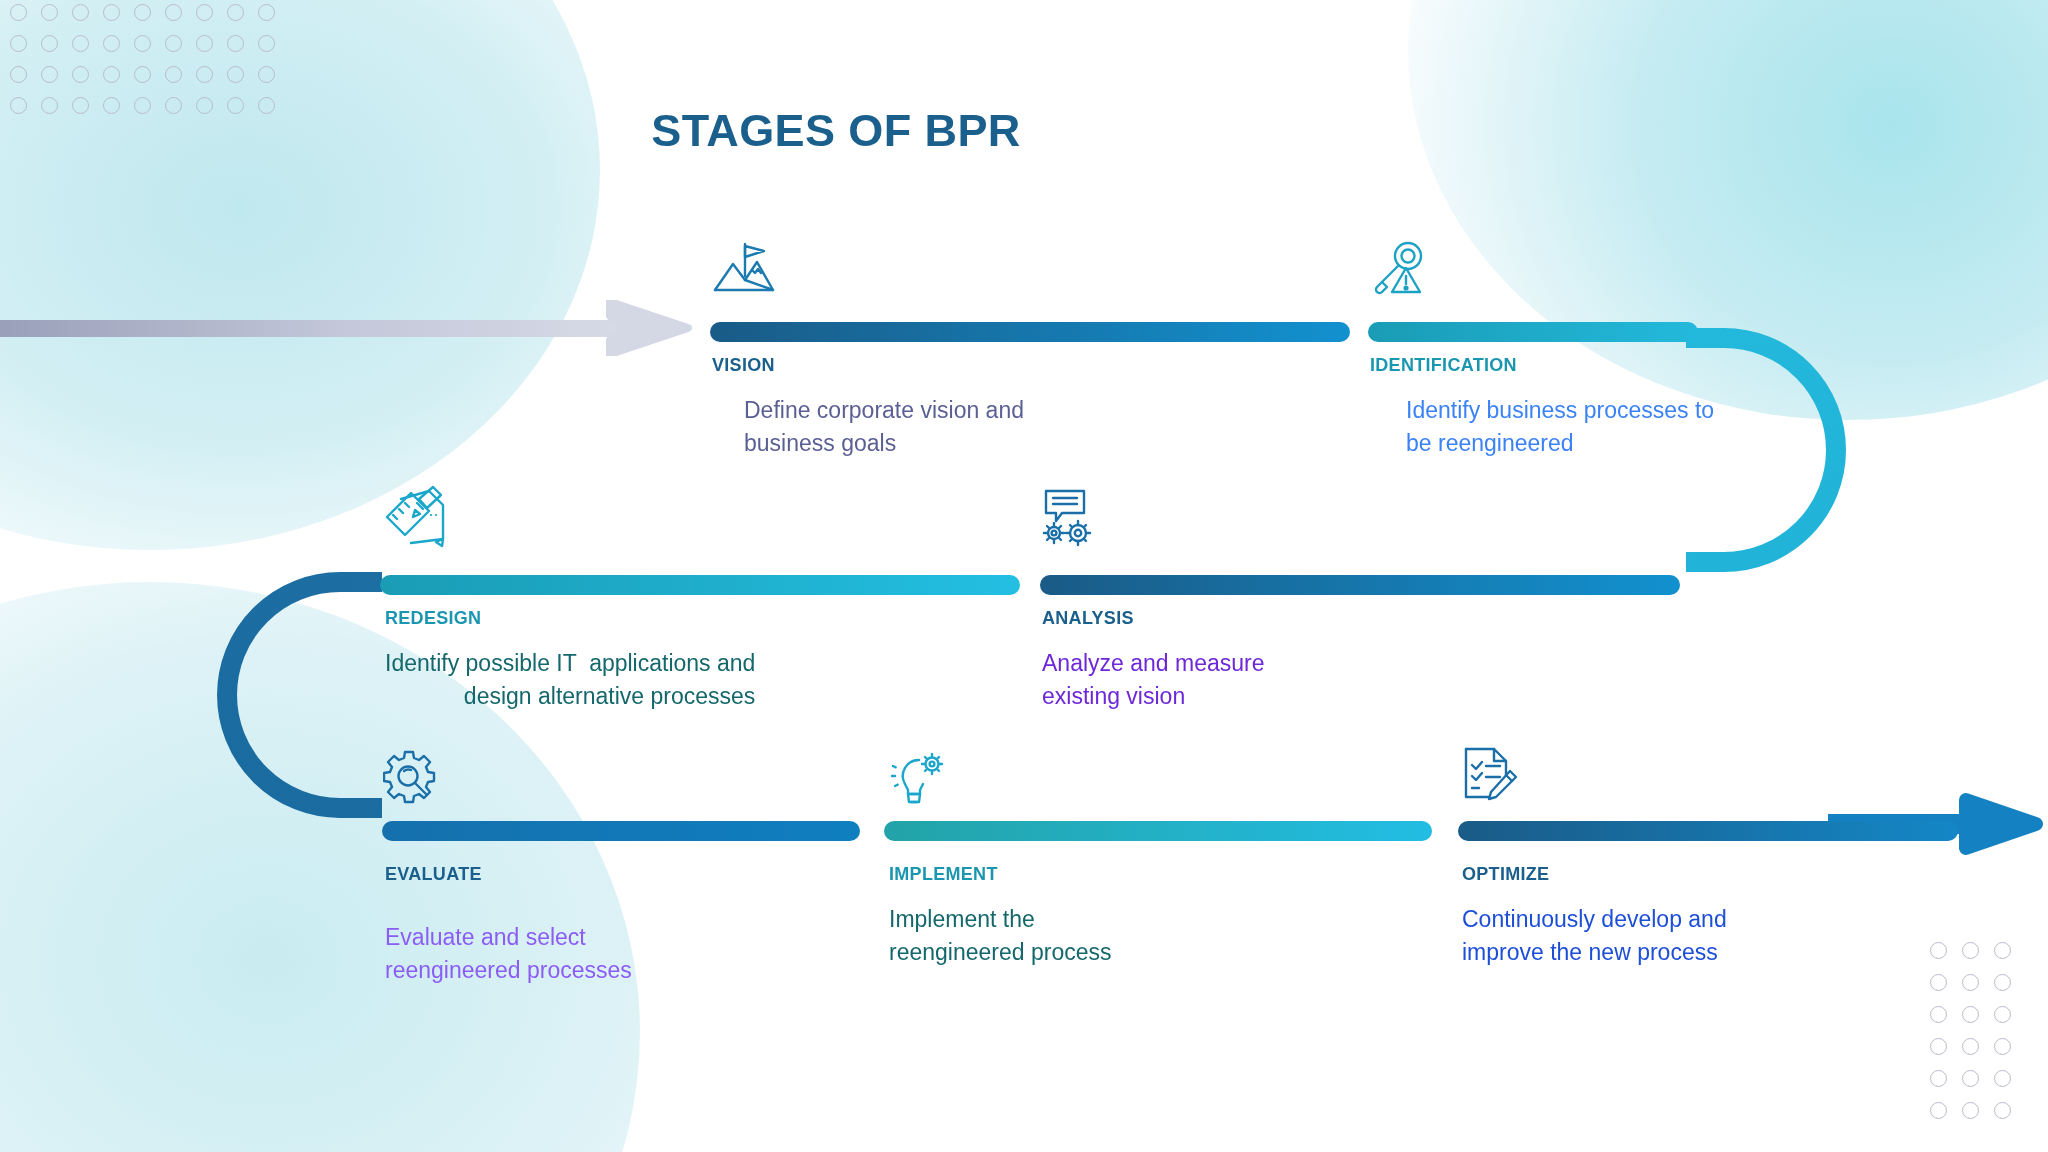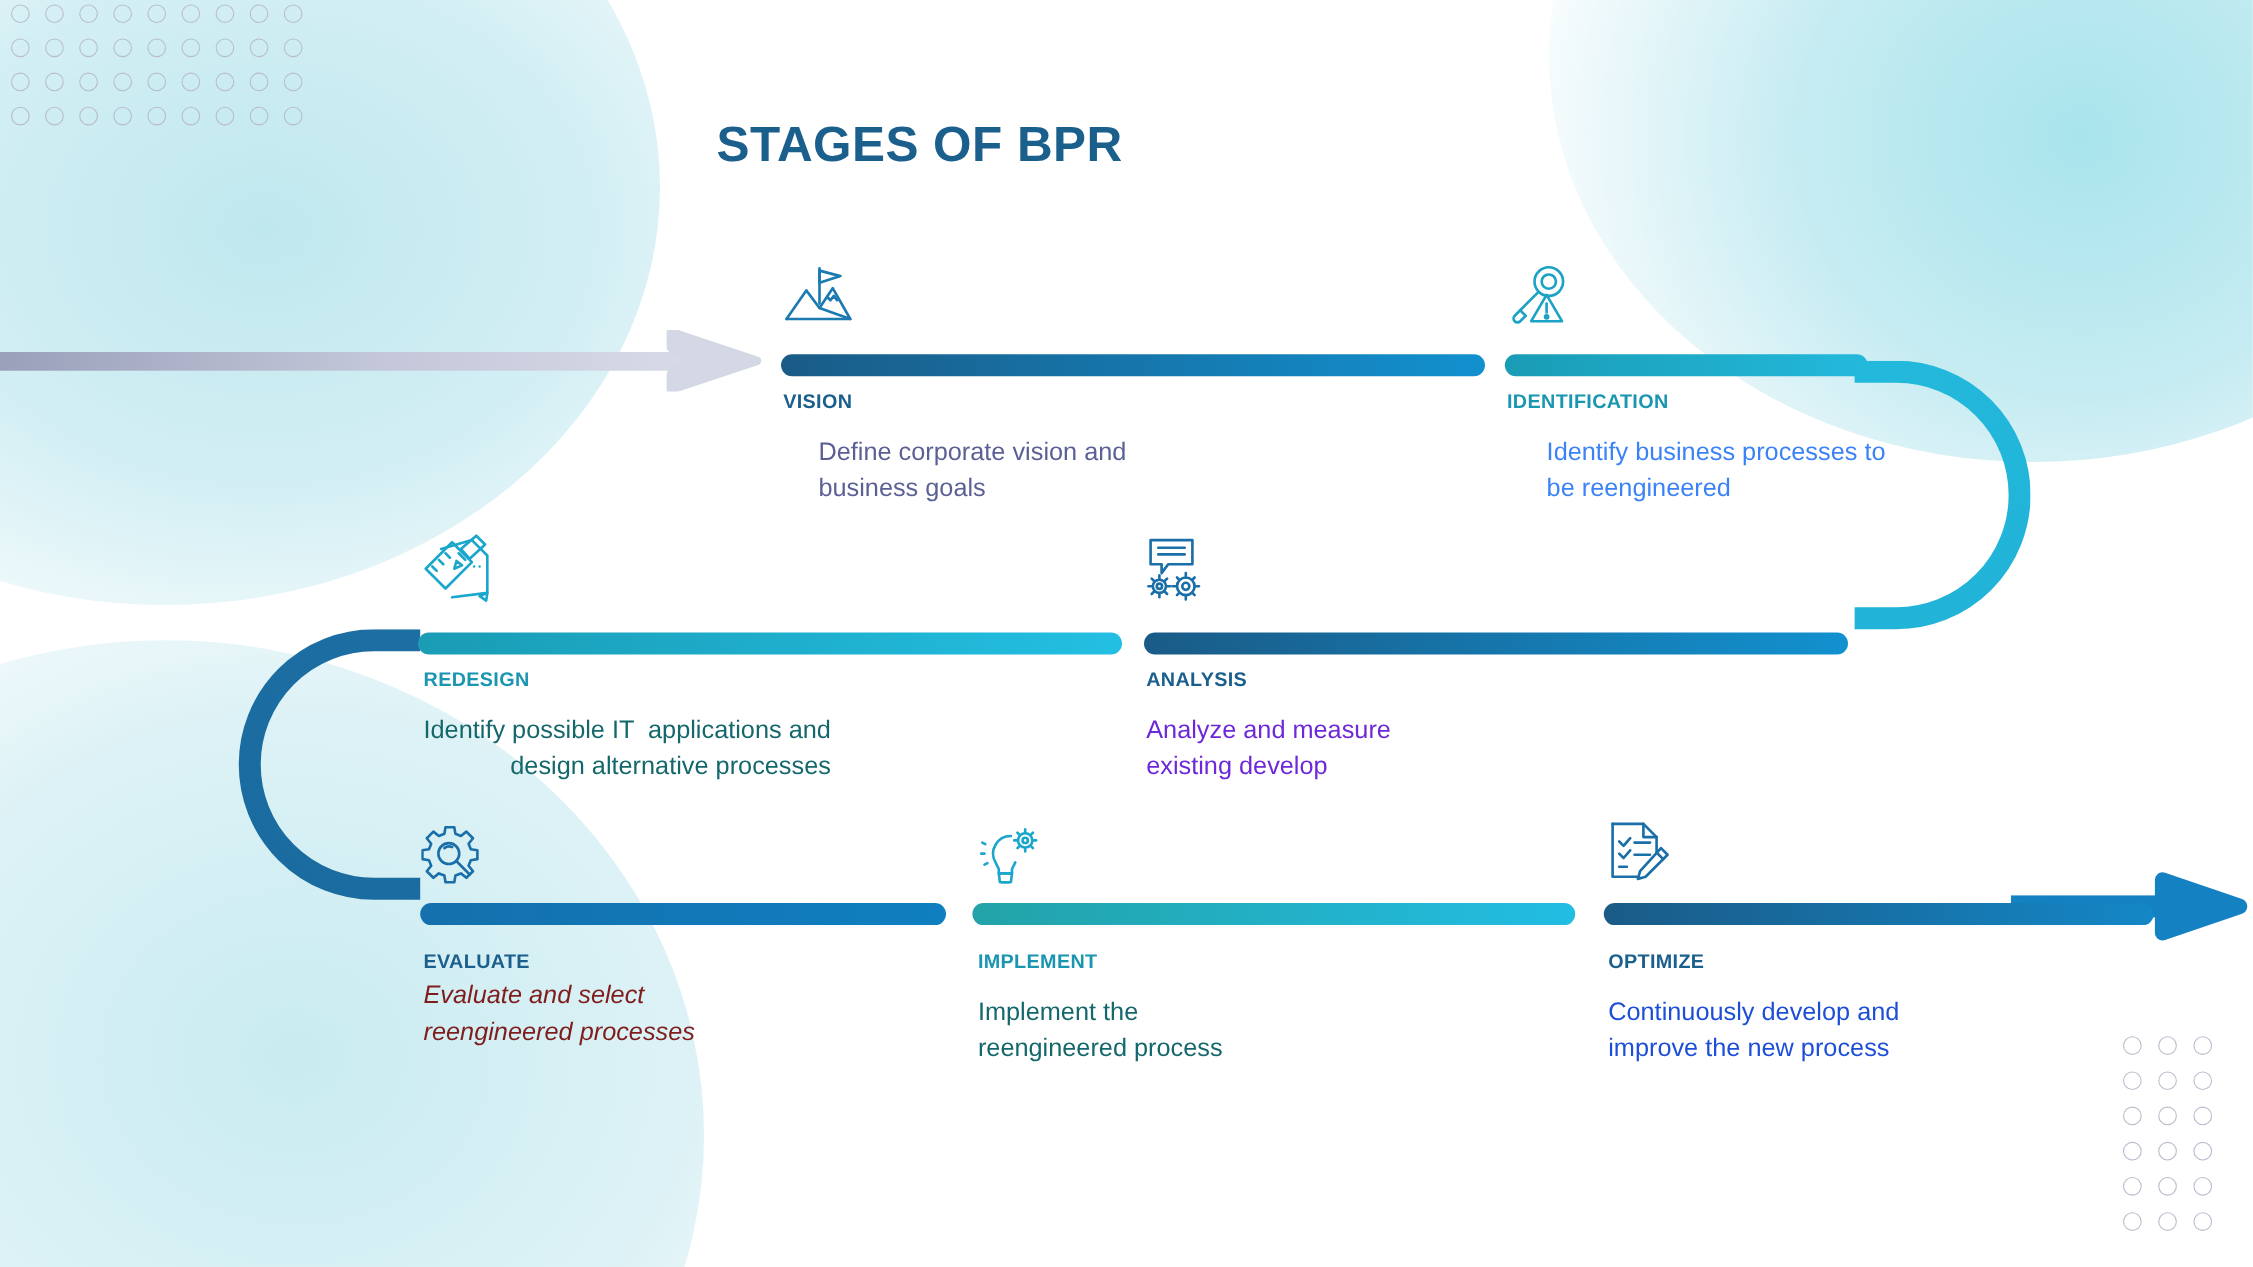--- a/index.html
+++ b/index.html
@@ -263,39 +263,39 @@
       <circle cx="14" cy="48" r="2.4"></circle>
       <path d="M14 38 L14 41 M14 55 L14 58 M4 48 L7 48 M21 48 L24 48 M7 41 L9 43 M19 53 L21 55 M21 41 L19 43 M9 53 L7 55"></path>
       <circle cx="38" cy="48" r="8"></circle>
       <circle cx="38" cy="48" r="3.2"></circle>
       <path d="M38 36 L38 40 M38 56 L38 60 M26 48 L30 48 M46 48 L50 48 M30 40 L32 42 M44 54 L46 56 M46 40 L44 42 M32 54 L30 56"></path>
     </svg>
   </span>
   <div class="title" style="top:123px; left:2px; color:#1b5f8c;">ANALYSIS</div>
   <div class="desc" style="top:162px; left:2px; color:#6d28d9;">
     <span class="desc-line">Analyze and measure</span>
-    <span class="desc-line">existing develop</span>
+    <span class="desc-line">existing vision</span>
   </div>
 </div>
 
 <div class="bar" style="left: 382px; top: 821px; width: 478px; background: linear-gradient(90deg, rgb(21, 112, 173), rgb(15, 127, 192));"></div>
 <div class="bar" style="left: 884px; top: 821px; width: 548px; background: linear-gradient(90deg, rgb(35, 163, 168), rgb(34, 189, 227));"></div>
 <div class="bar" style="left: 1458px; top: 821px; width: 500px; background: linear-gradient(90deg, rgb(26, 91, 135), rgb(20, 135, 198));"></div>
 
 <div class="stage" style="left:383px; top:750px;">
   <span class="icon">
     <svg width="56" height="56" viewBox="0 0 56 56" fill="none" stroke="#1b6fa8" stroke-width="2.4" stroke-linecap="round" stroke-linejoin="round">
       <path d="M22 2 L30 2 L31 8 L36 10 L41 6 L47 12 L43 17 L45 22 L51 23 L51 31 L45 32 L43 37 L47 42 L41 48 L36 44 L31 46 L30 52 L22 52 L21 46 L16 44 L11 48 L5 42 L9 37 L7 32 L1 31 L1 23 L7 22 L9 17 L5 12 L11 6 L16 10 L21 8 Z"></path>
       <circle cx="25" cy="26" r="9.5"></circle>
       <path d="M32 33 L44 45"></path>
       <path d="M21 21 A7 7 0 0 1 28 20"></path>
     </svg>
   </span>
   <div class="title" style="top:114px; left:2px; color:#1b5f8c;">EVALUATE</div>
-  <div class="desc" style="top:138px; left:2px; color:#7f1d1d;font-style:italic;">
+  <div class="desc" style="top:171px; left:2px; color:#8b5cf6;">
     <span class="desc-line">Evaluate and select</span>
     <span class="desc-line">reengineered processes</span>
   </div>
 </div>
 
 <div class="stage" style="left:887px; top:750px;">
   <span class="icon">
     <svg width="60" height="58" viewBox="0 0 60 58" fill="none" stroke="#1ba7cb" stroke-width="2.4" stroke-linecap="round" stroke-linejoin="round">
       <path d="M32 10 A16 16 0 0 0 18 34 L21 40 L21 44 L33 44 L33 40 L36 34"></path>
       <path d="M21 44 L33 44 L32 52 L22 52 Z"></path>

